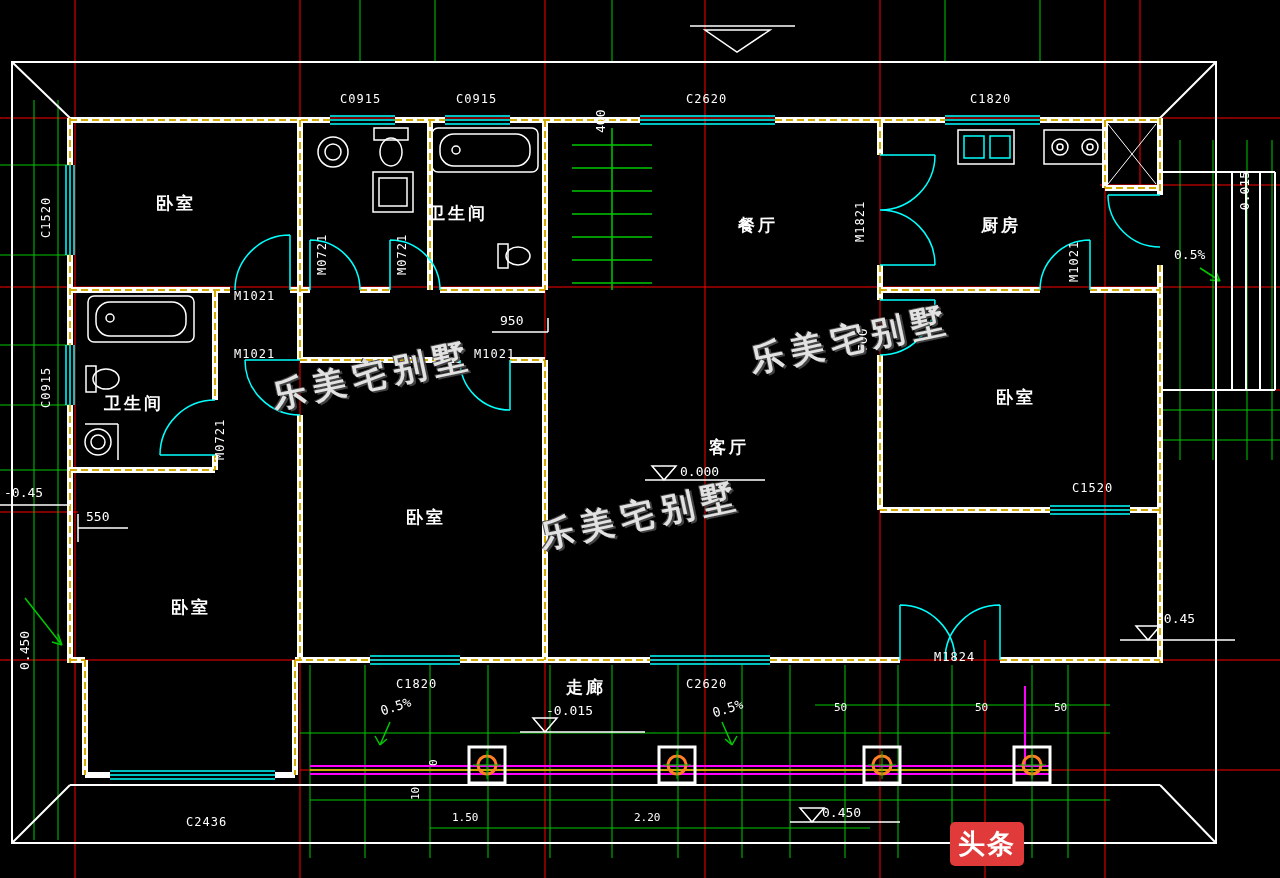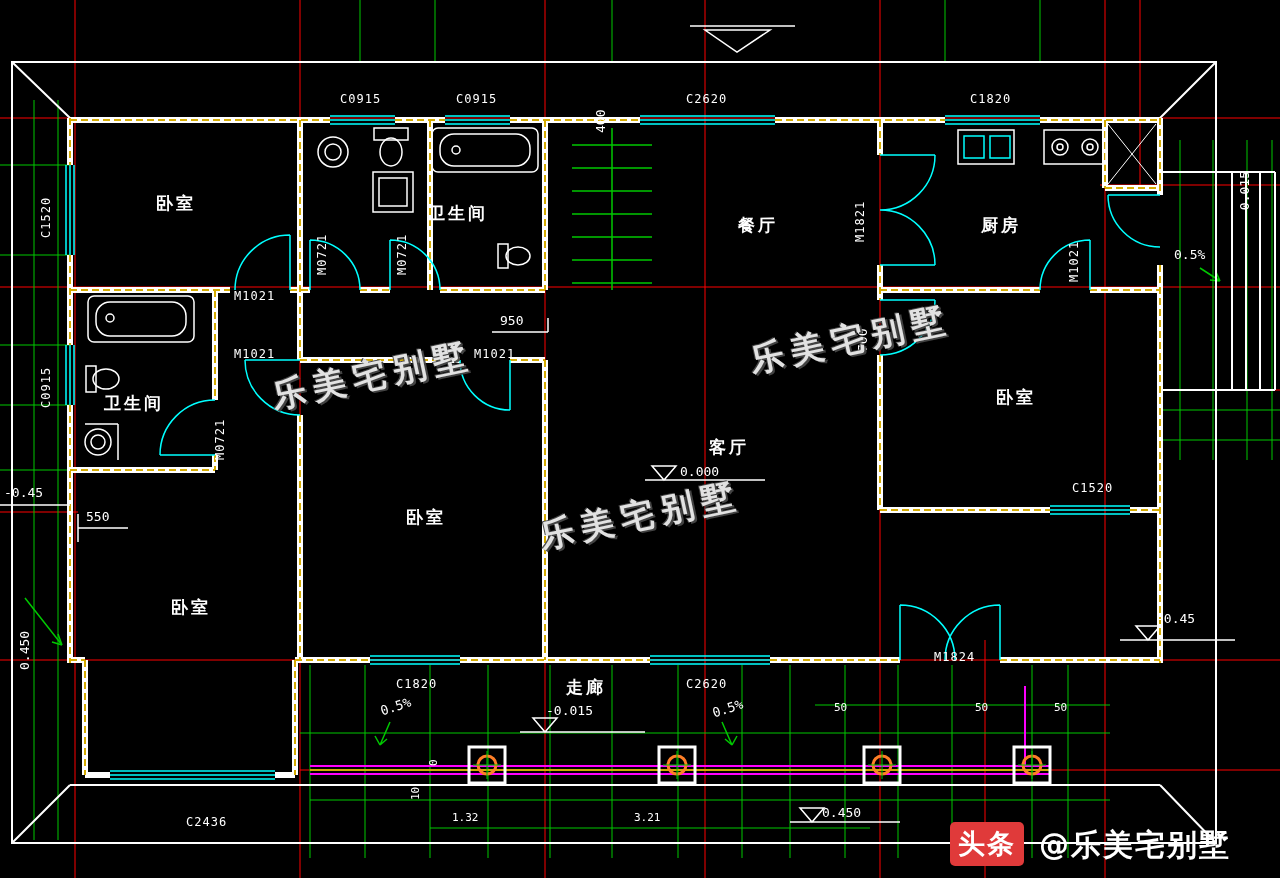--- a/index.html
+++ b/index.html
@@ -9,21 +9,21 @@
   .lbl{position:absolute;color:#fff;white-space:nowrap;line-height:1;}
   .room{font-size:17px;letter-spacing:3px;font-weight:bold;}
   .code{font-size:12px;font-family:"DejaVu Sans Mono",monospace;letter-spacing:1px;}
   .dim{font-size:13px;font-family:"DejaVu Sans Mono",monospace;}
   .tick{font-size:11px;font-family:"DejaVu Sans Mono",monospace;}
   .v{transform:rotate(-90deg);transform-origin:0 0;}
   .sl{transform:rotate(-18deg);}
   .wm{font-size:34px;font-weight:bold;color:rgba(240,240,240,0.92);letter-spacing:7px;
       transform:rotate(-12deg);
       text-shadow:2px 2px 0 rgba(70,70,70,0.95),-1px -1px 0 rgba(70,70,70,0.95);}
-  .brand{position:absolute;left:950px;top:822px;display:flex;align-items:flex-end;gap:15px;}
+  .brand{position:absolute;left:950px;top:822px;display:flex;align-items:flex-start;gap:0;}
   .brand-badge{background:#e03a3a;color:#fff;font-size:27px;font-weight:bold;
                padding:4px 8px;border-radius:5px;letter-spacing:2px;}
   .brand-handle{color:#fff;font-size:30px;font-weight:bold;letter-spacing:2px;}
 </style>
 </head>
 <body>
 
 <div class="stage">
 
 <svg width="1280" height="878" viewBox="0 0 1280 878">
@@ -248,27 +248,26 @@
 <div class="lbl dim" style="left:86px;top:510px">550</div>
 <div class="lbl dim v" style="left:594px;top:133px">400</div>
 <div class="lbl dim v" style="left:856px;top:352px">700</div>
 <div class="lbl dim sl" style="left:380px;top:700px">0.5%</div>
 <div class="lbl dim sl" style="left:712px;top:702px">0.5%</div>
 <div class="lbl dim" style="left:1174px;top:248px">0.5%</div>
 
 <div class="lbl tick" style="left:834px;top:702px">50</div>
 <div class="lbl tick" style="left:975px;top:702px">50</div>
 <div class="lbl tick" style="left:1054px;top:702px">50</div>
-<div class="lbl tick" style="left:452px;top:812px">1.32</div>
-<div class="lbl tick" style="left:634px;top:812px">3.21</div>
+<div class="lbl tick" style="left:452px;top:812px">1.50</div>
+<div class="lbl tick" style="left:634px;top:812px">2.20</div>
 <div class="lbl tick v" style="left:410px;top:800px">10</div>
 <div class="lbl tick v" style="left:428px;top:766px">0</div>
 
 <div class="lbl wm" style="left:270px;top:358px">乐美宅别墅</div>
 <div class="lbl wm" style="left:748px;top:322px">乐美宅别墅</div>
 <div class="lbl wm" style="left:538px;top:498px">乐美宅别墅</div>
 
 <div class="brand">
   <span class="brand-badge">头条</span>
-  <span class="brand-handle">@乐美宅别墅</span>
 </div>
 
 </div>
 
 </body></html>

